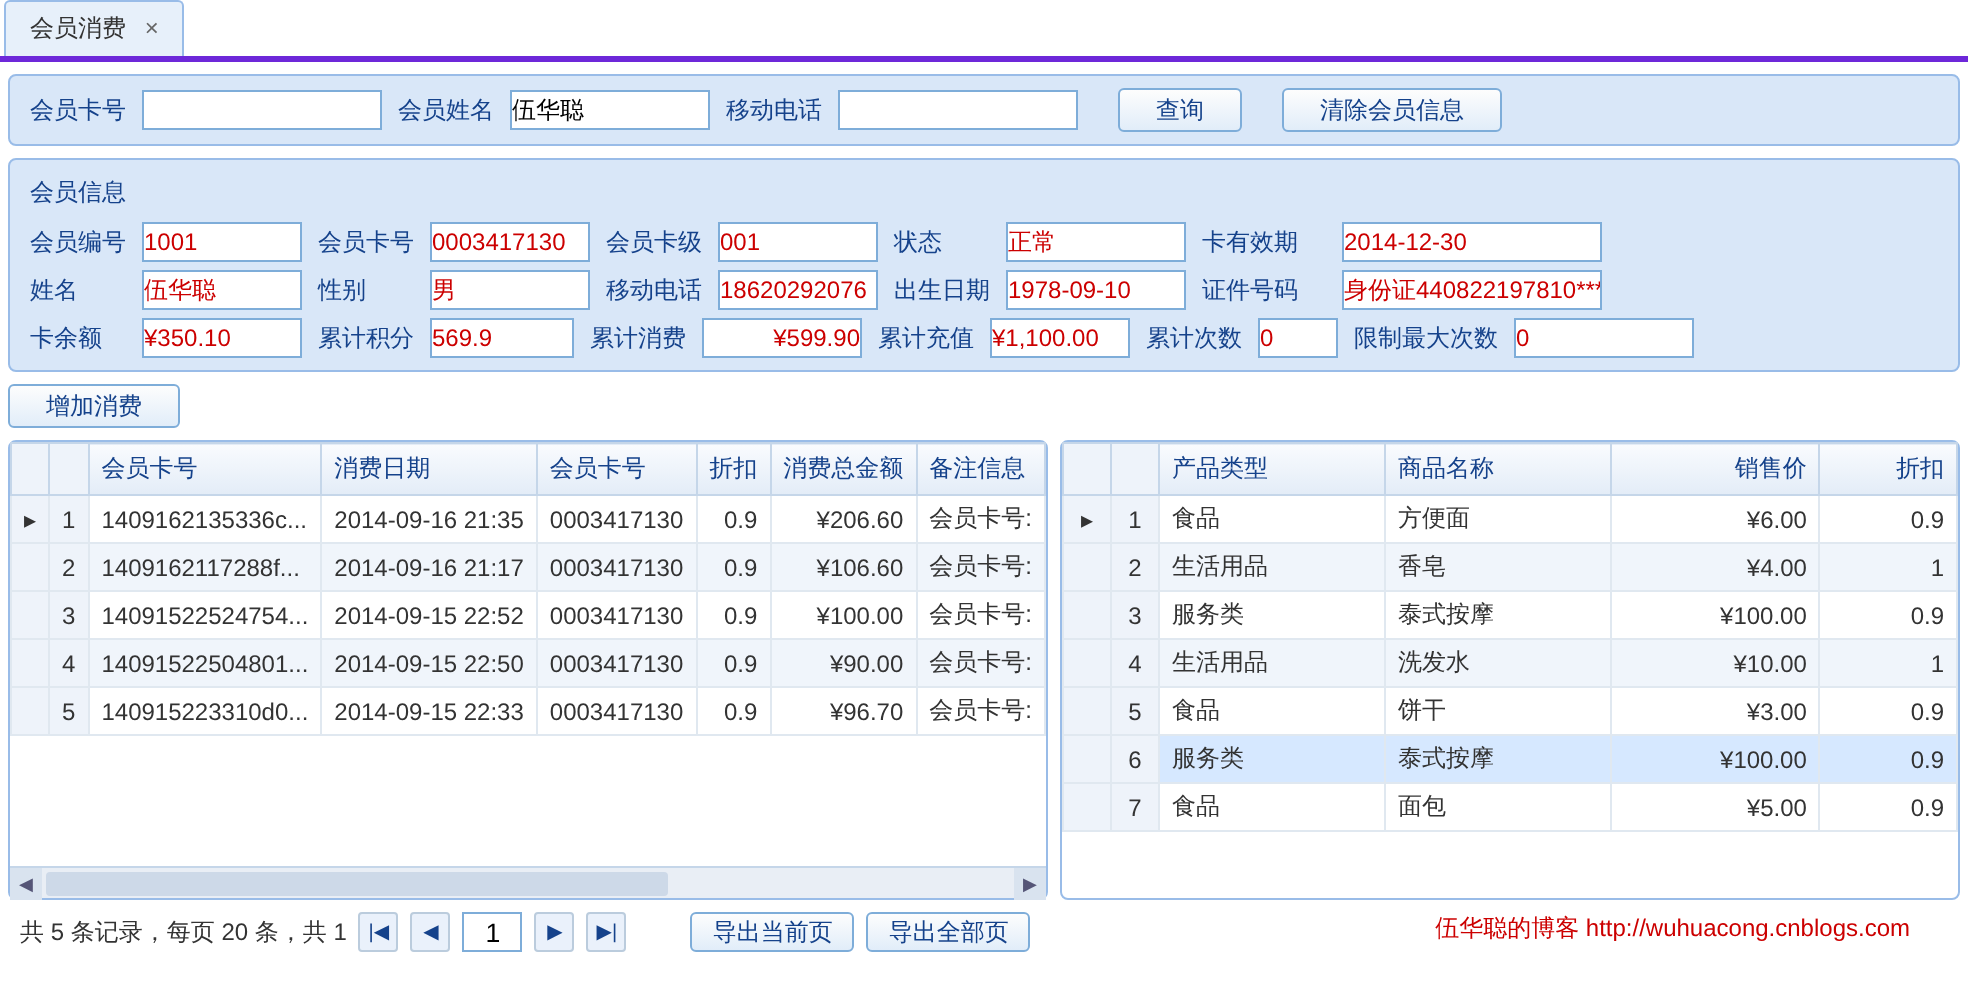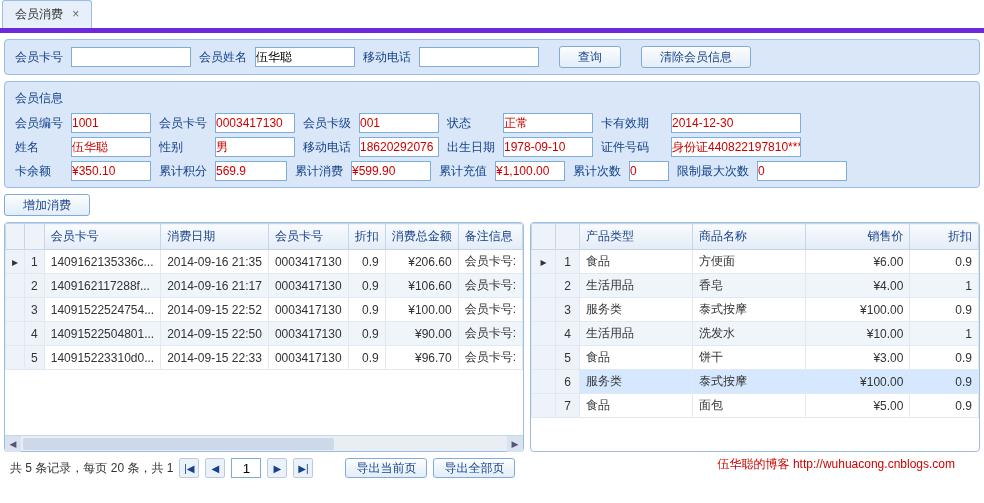--- a/index.html
+++ b/index.html
@@ -1,17 +1,17 @@
 <!DOCTYPE html>
 <html><head>
 <meta charset="utf-8">
 <style>
 * { box-sizing: border-box; margin: 0; padding: 0; }
 body { font-family: "Microsoft YaHei", Arial, sans-serif; font-size: 12px; background: #fff; color: #333; }
-.tab-bar { border-bottom: 5px solid #6d28d9; background: #fff; }
+.tab-bar { border-bottom: 3px solid #6d28d9; background: #fff; }
 .tab { display: inline-block; padding: 5px 12px; border: 1px solid #99bce8; border-bottom: none; background: #e7f0fa; border-radius: 3px 3px 0 0; margin-left: 2px; }
 .tab .close { color: #666; margin-left: 6px; cursor: pointer; }
 .panel { border: 1px solid #99bce8; border-radius: 4px; margin: 6px 4px; background: #d9e7f8; padding: 6px; }
 .row { display: flex; align-items: center; gap: 4px; margin-bottom: 4px; }
 .row:last-child { margin-bottom: 0; }
 .lbl { color: #15428b; min-width: 56px; text-align: left; padding: 0 4px; }
 .lbl.w70 { min-width: 70px; }
 input.field { border: 1px solid #7eadd9; background: #fff; height: 20px; padding: 1px 0; font-size: 12px; }
 input.field.red { color: #c00; }
 .btn { background: linear-gradient(#fdfdfd,#e1edf9); border: 1px solid #7eadd9; border-radius: 3px; height: 22px; padding: 0 18px; color: #15428b; cursor: pointer; font-size: 12px; }
@@ -89,21 +89,21 @@
     <input class="field red" style="width: 90px;" value="1978-09-10">
     <span class="lbl w70">证件号码</span>
     <input class="field red" style="width: 130px;" value="身份证440822197810***">
   </div>
   <div class="row">
     <span class="lbl">卡余额</span>
     <input class="field red" style="width: 80px;" value="¥350.10">
     <span class="lbl">累计积分</span>
     <input class="field red" style="width: 72px;" value="569.9">
     <span class="lbl">累计消费</span>
-    <input class="field red" style="width: 80px;" value="¥599.90">
+    <input class="field red" style="width: 80px; text-align: right;" value="¥599.90">
     <span class="lbl">累计充值</span>
     <input class="field red" style="width: 70px;" value="¥1,100.00">
     <span class="lbl">累计次数</span>
     <input class="field red" style="width: 40px;" value="0">
     <span class="lbl" style="min-width:80px">限制最大次数</span>
     <input class="field red" style="width: 90px;" value="0">
   </div>
 </div>
 
 <div style="margin:4px 4px 6px">

